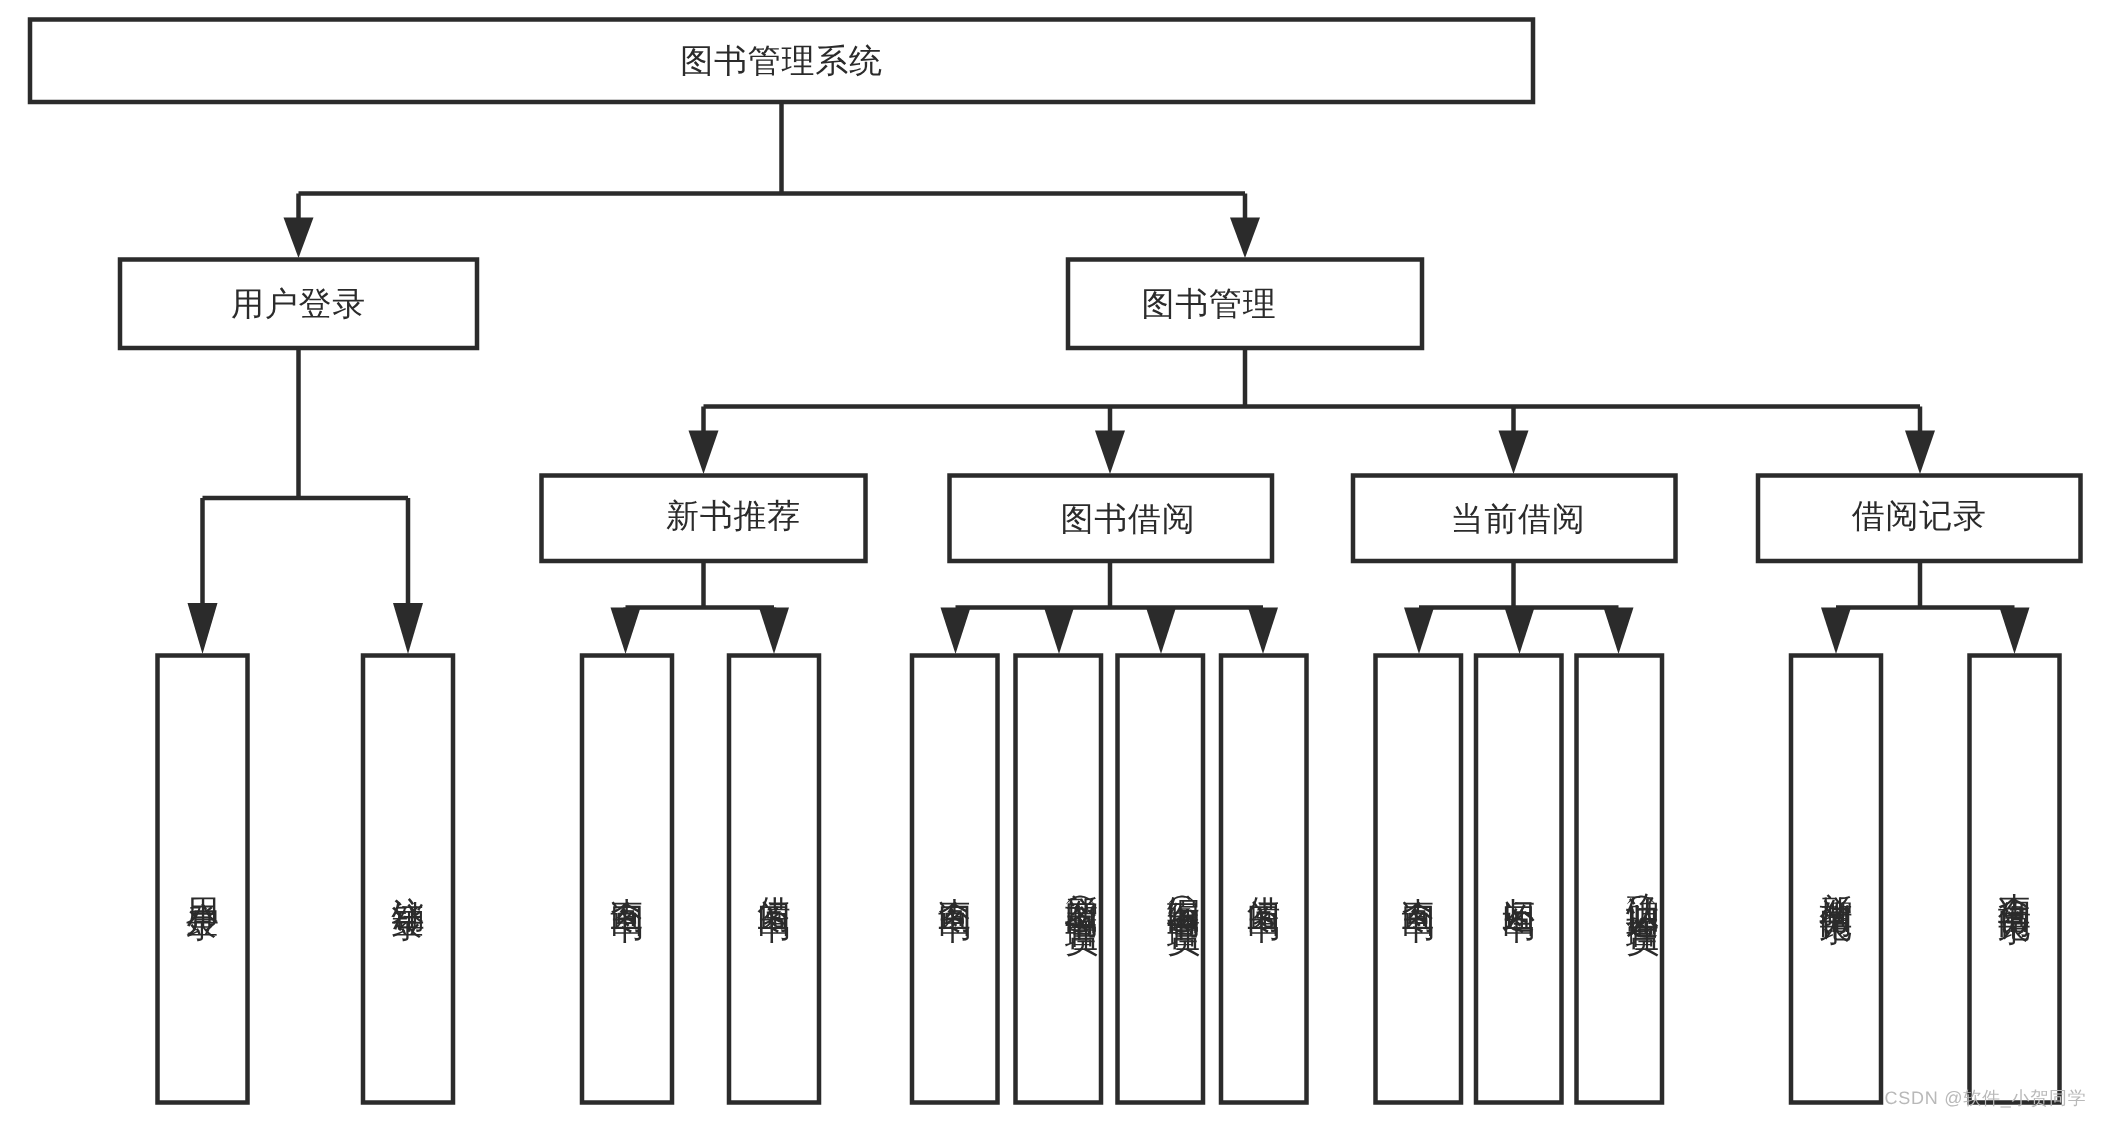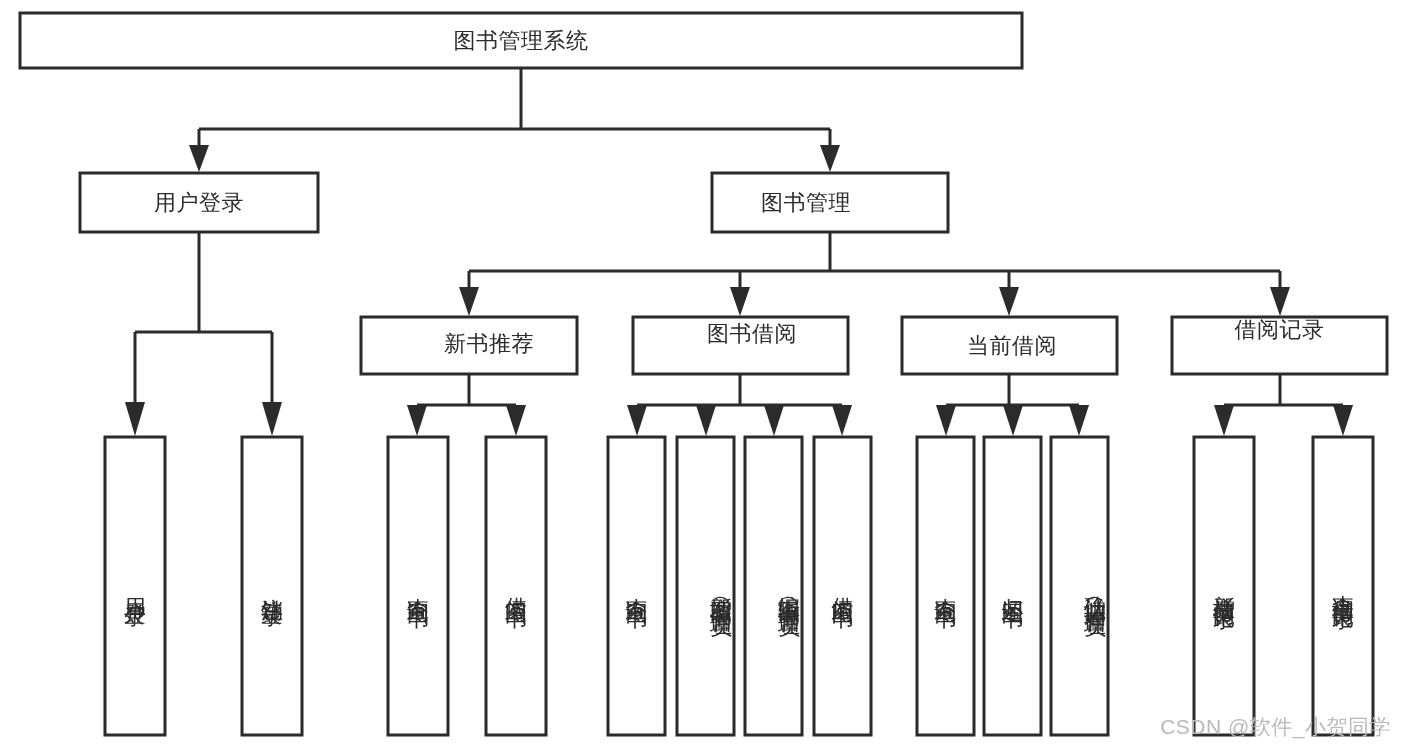--- a/index.html
+++ b/index.html
@@ -61,21 +61,21 @@
     writing-mode: vertical-rl;
     text-orientation: upright;
     font-size: 22px;
     letter-spacing: 3px;
     white-space: nowrap;
   }
   .watermark {
     position: absolute;
     right: 14px;
     bottom: 6px;
-    font-size: 21px;
+    font-size: 12px;
     color: #b9b9b9;
     font-family: "Liberation Sans", "DejaVu Sans", sans-serif;
     letter-spacing: 0.5px;
     white-space: nowrap;
     pointer-events: none;
   }
 </style>
 </head>
 <body>
 
@@ -161,23 +161,23 @@
     <polygon class="arrow-head" points="1214,405 1234,405 1224,436"></polygon>
     <polygon class="arrow-head" points="1333,405 1353,405 1343,436"></polygon>
   </svg>
 
   <div class="node-label horizontal" style="left:20px; top:13px; width:1002px; height:55px;">图书管理系统</div>
 
   <div class="node-label horizontal" style="left:80px; top:173px; width:238px; height:59px;">用户登录</div>
   <div class="node-label horizontal" style="left:688px; top:173px; width:236px; height:59px;">图书管理</div>
 
   <div class="node-label horizontal" style="left:381px; top:317px; width:216px; height:53px;">新书推荐</div>
-  <div class="node-label horizontal" style="left:633px; top:305px; width:238px; height:57px;">图书借阅</div>
+  <div class="node-label horizontal" style="left:633px; top:317px; width:238px; height:57px;">图书借阅</div>
   <div class="node-label horizontal" style="left:902px; top:317px; width:220px; height:57px;">当前借阅</div>
-  <div class="node-label horizontal" style="left:1172px; top:301px; width:215px; height:58px;">借阅记录</div>
+  <div class="node-label horizontal" style="left:1172px; top:317px; width:215px; height:58px;font-family:Liberation Mono, monospace;">借阅记录</div>
 
   <div class="node-label vertical" style="left:105px; top:437px; width:60px; height:298px;">用户登录</div>
   <div class="node-label vertical" style="left:242px; top:437px; width:60px; height:298px;">注销登录</div>
 
   <div class="node-label vertical" style="left:388px; top:437px; width:60px; height:298px;">查询图书</div>
   <div class="node-label vertical" style="left:486px; top:437px; width:60px; height:298px;">借阅图书</div>
 
   <div class="node-label vertical" style="left:608px; top:437px; width:57px; height:298px;">查询图书</div>
   <div class="node-label vertical" style="left:677px; top:437px; width:57px; height:298px; align-items:flex-start; padding-top:10px;">新增图书（管理员）</div>
   <div class="node-label vertical" style="left:745px; top:437px; width:57px; height:298px; align-items:flex-start; padding-top:10px;">编辑图书（管理员）</div>

